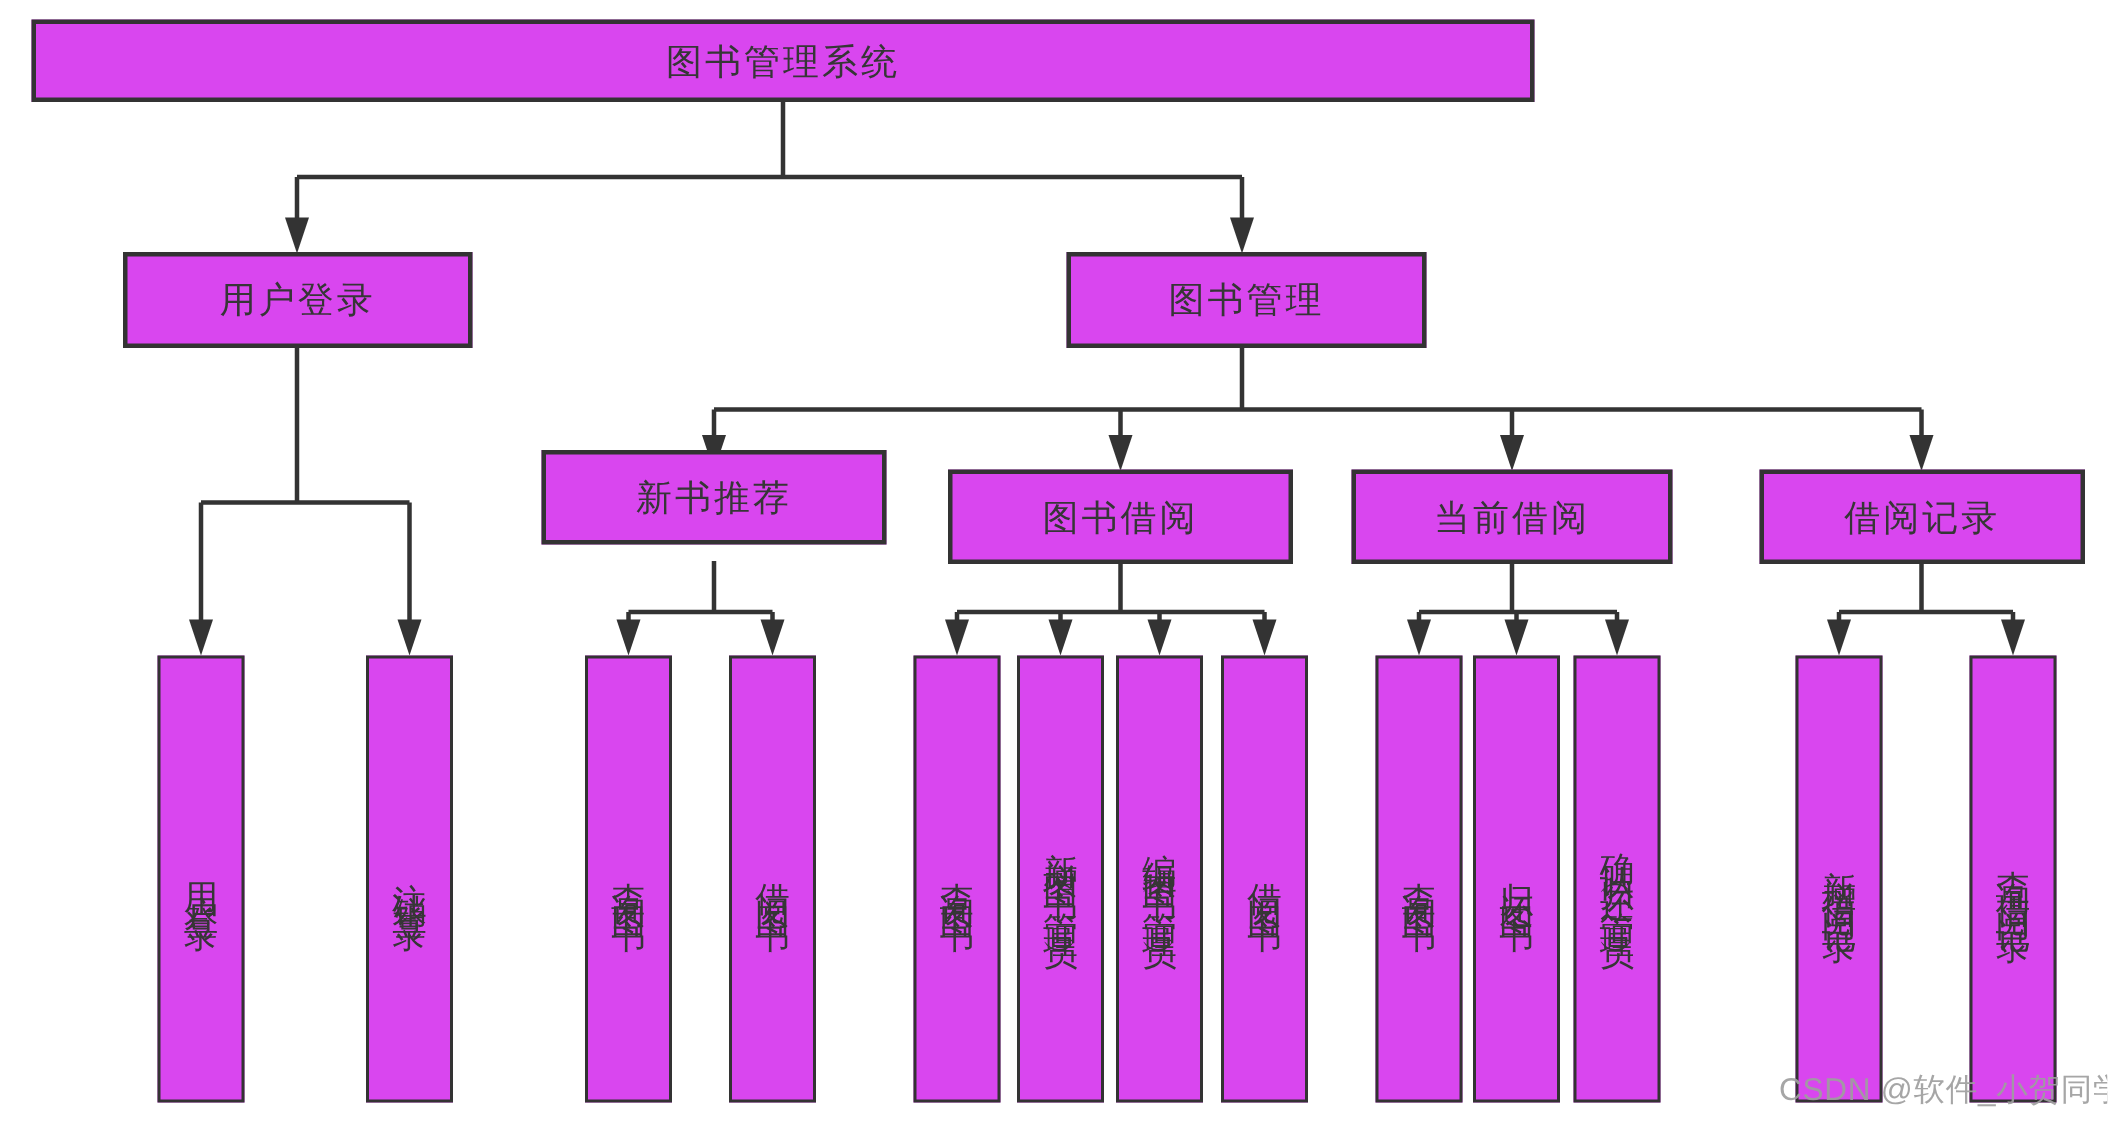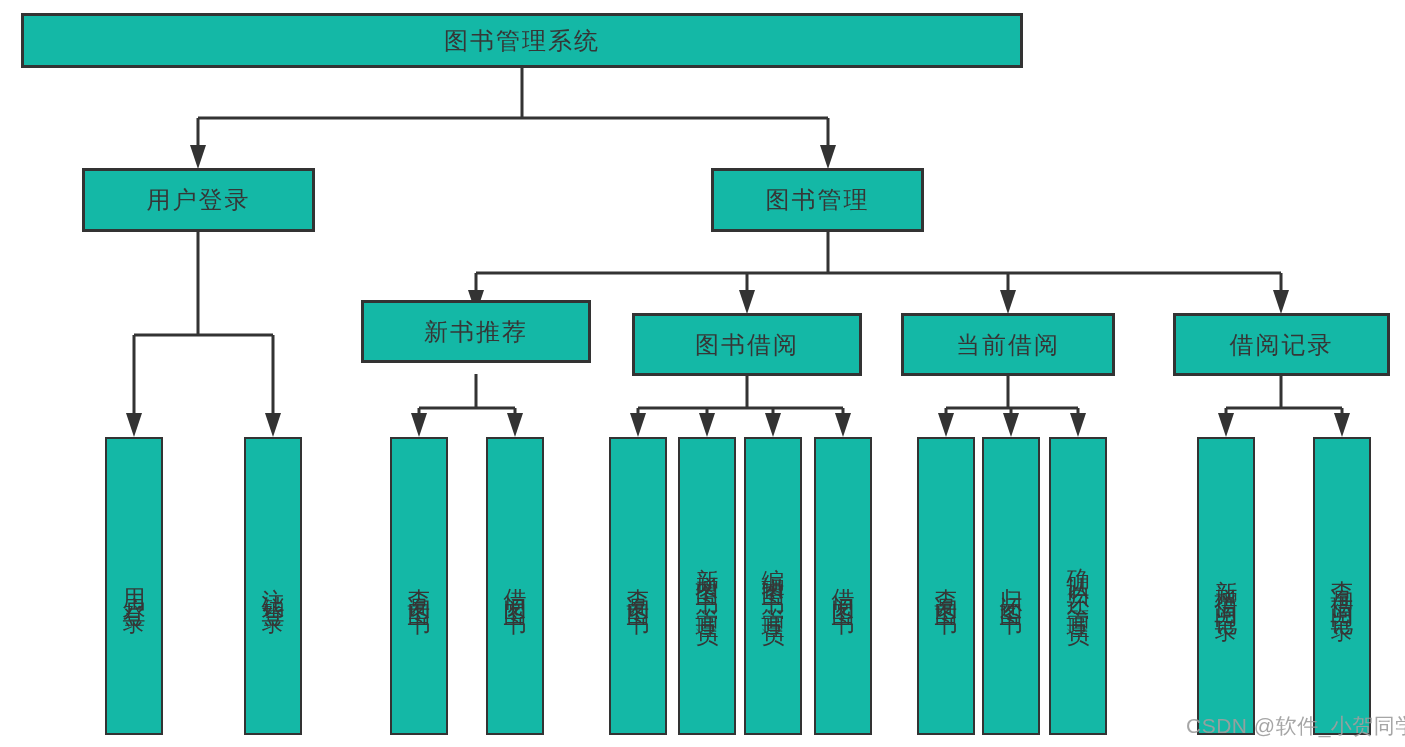--- a/index.html
+++ b/index.html
@@ -2,21 +2,21 @@
 <html><head>
 <meta charset="utf-8">
 <style>
   html,body{margin:0;padding:0;background:#ffffff;}
   #canvas{
     position:relative;width:1405px;height:747px;background:#ffffff;overflow:hidden;
     font-family:"Liberation Sans",sans-serif;color:#363636;
   }
   #connectors{position:absolute;left:0;top:0;width:1405px;height:747px;pointer-events:none;}
   .box{
-    position:absolute;box-sizing:border-box;border:3px solid #333333;background:#14b8a6;
+    position:absolute;box-sizing:border-box;border:3px solid #333333;background:#d946ef;
     display:flex;align-items:center;justify-content:center;
   }
   .box .lbl{
     font-size:24px;letter-spacing:2px;color:#363636;white-space:nowrap;
   }
   .leaf{border-width:2.5px;}
   .leaf .vlbl{
     writing-mode:vertical-rl;text-orientation:mixed;
     font-size:23px;letter-spacing:8px;color:#363636;line-height:1;
   }
@@ -80,21 +80,21 @@
     <polygon fill="#333333" points="1342,437 1334,413 1350,413"></polygon>
   </svg>
 
   <div class="box" style="left:21px;top:13px;width:1002px;height:55px">
     <span class="lbl">图书管理系统</span>
   </div>
 
   <div class="box" style="left:82px;top:168px;width:233px;height:64px">
     <span class="lbl">用户登录</span>
   </div>
-  <div class="box" style="left:711px;top:168px;width:213px;height:64px">
+  <div class="box" style="left:711px;top:168px;width:240px;height:64px">
     <span class="lbl">图书管理</span>
   </div>
 
   <div class="box" style="left:361px;top:300px;width:230px;height:63px">
     <span class="lbl">新书推荐</span>
   </div>
   <div class="box" style="left:901px;top:313px;width:214px;height:63px">
     <span class="lbl">当前借阅</span>
   </div>
   <div class="box" style="left:632px;top:313px;width:230px;height:63px">

